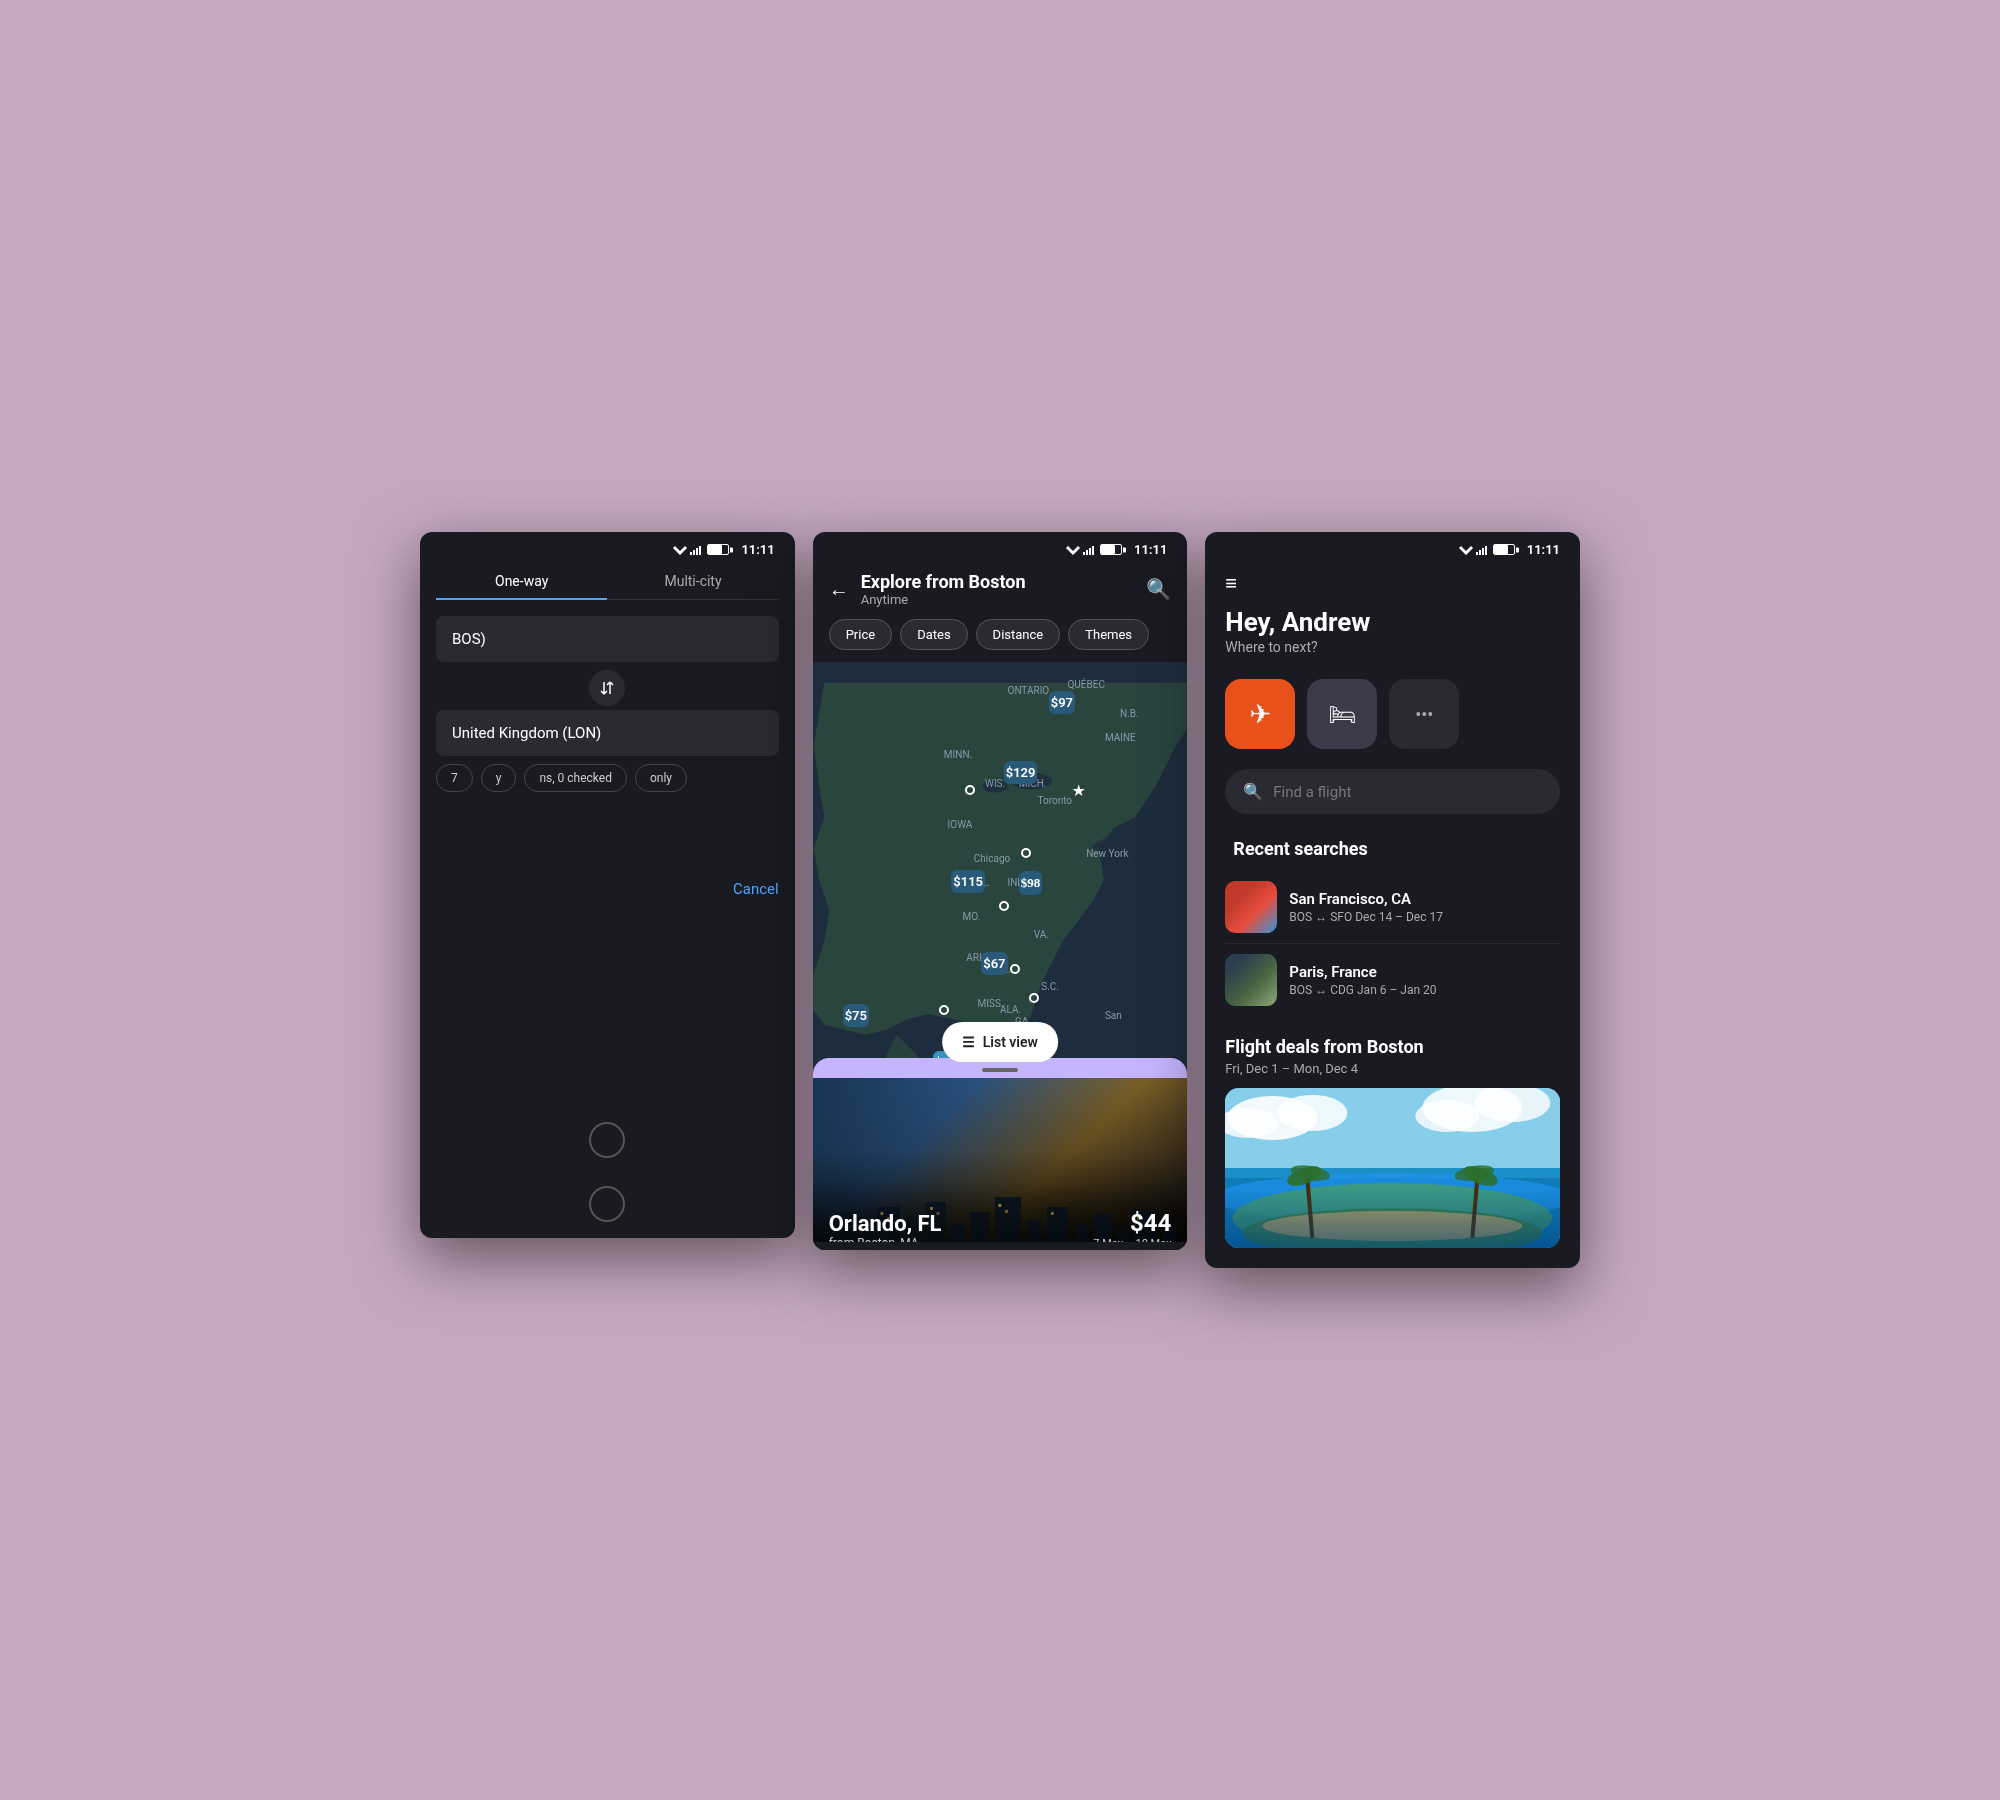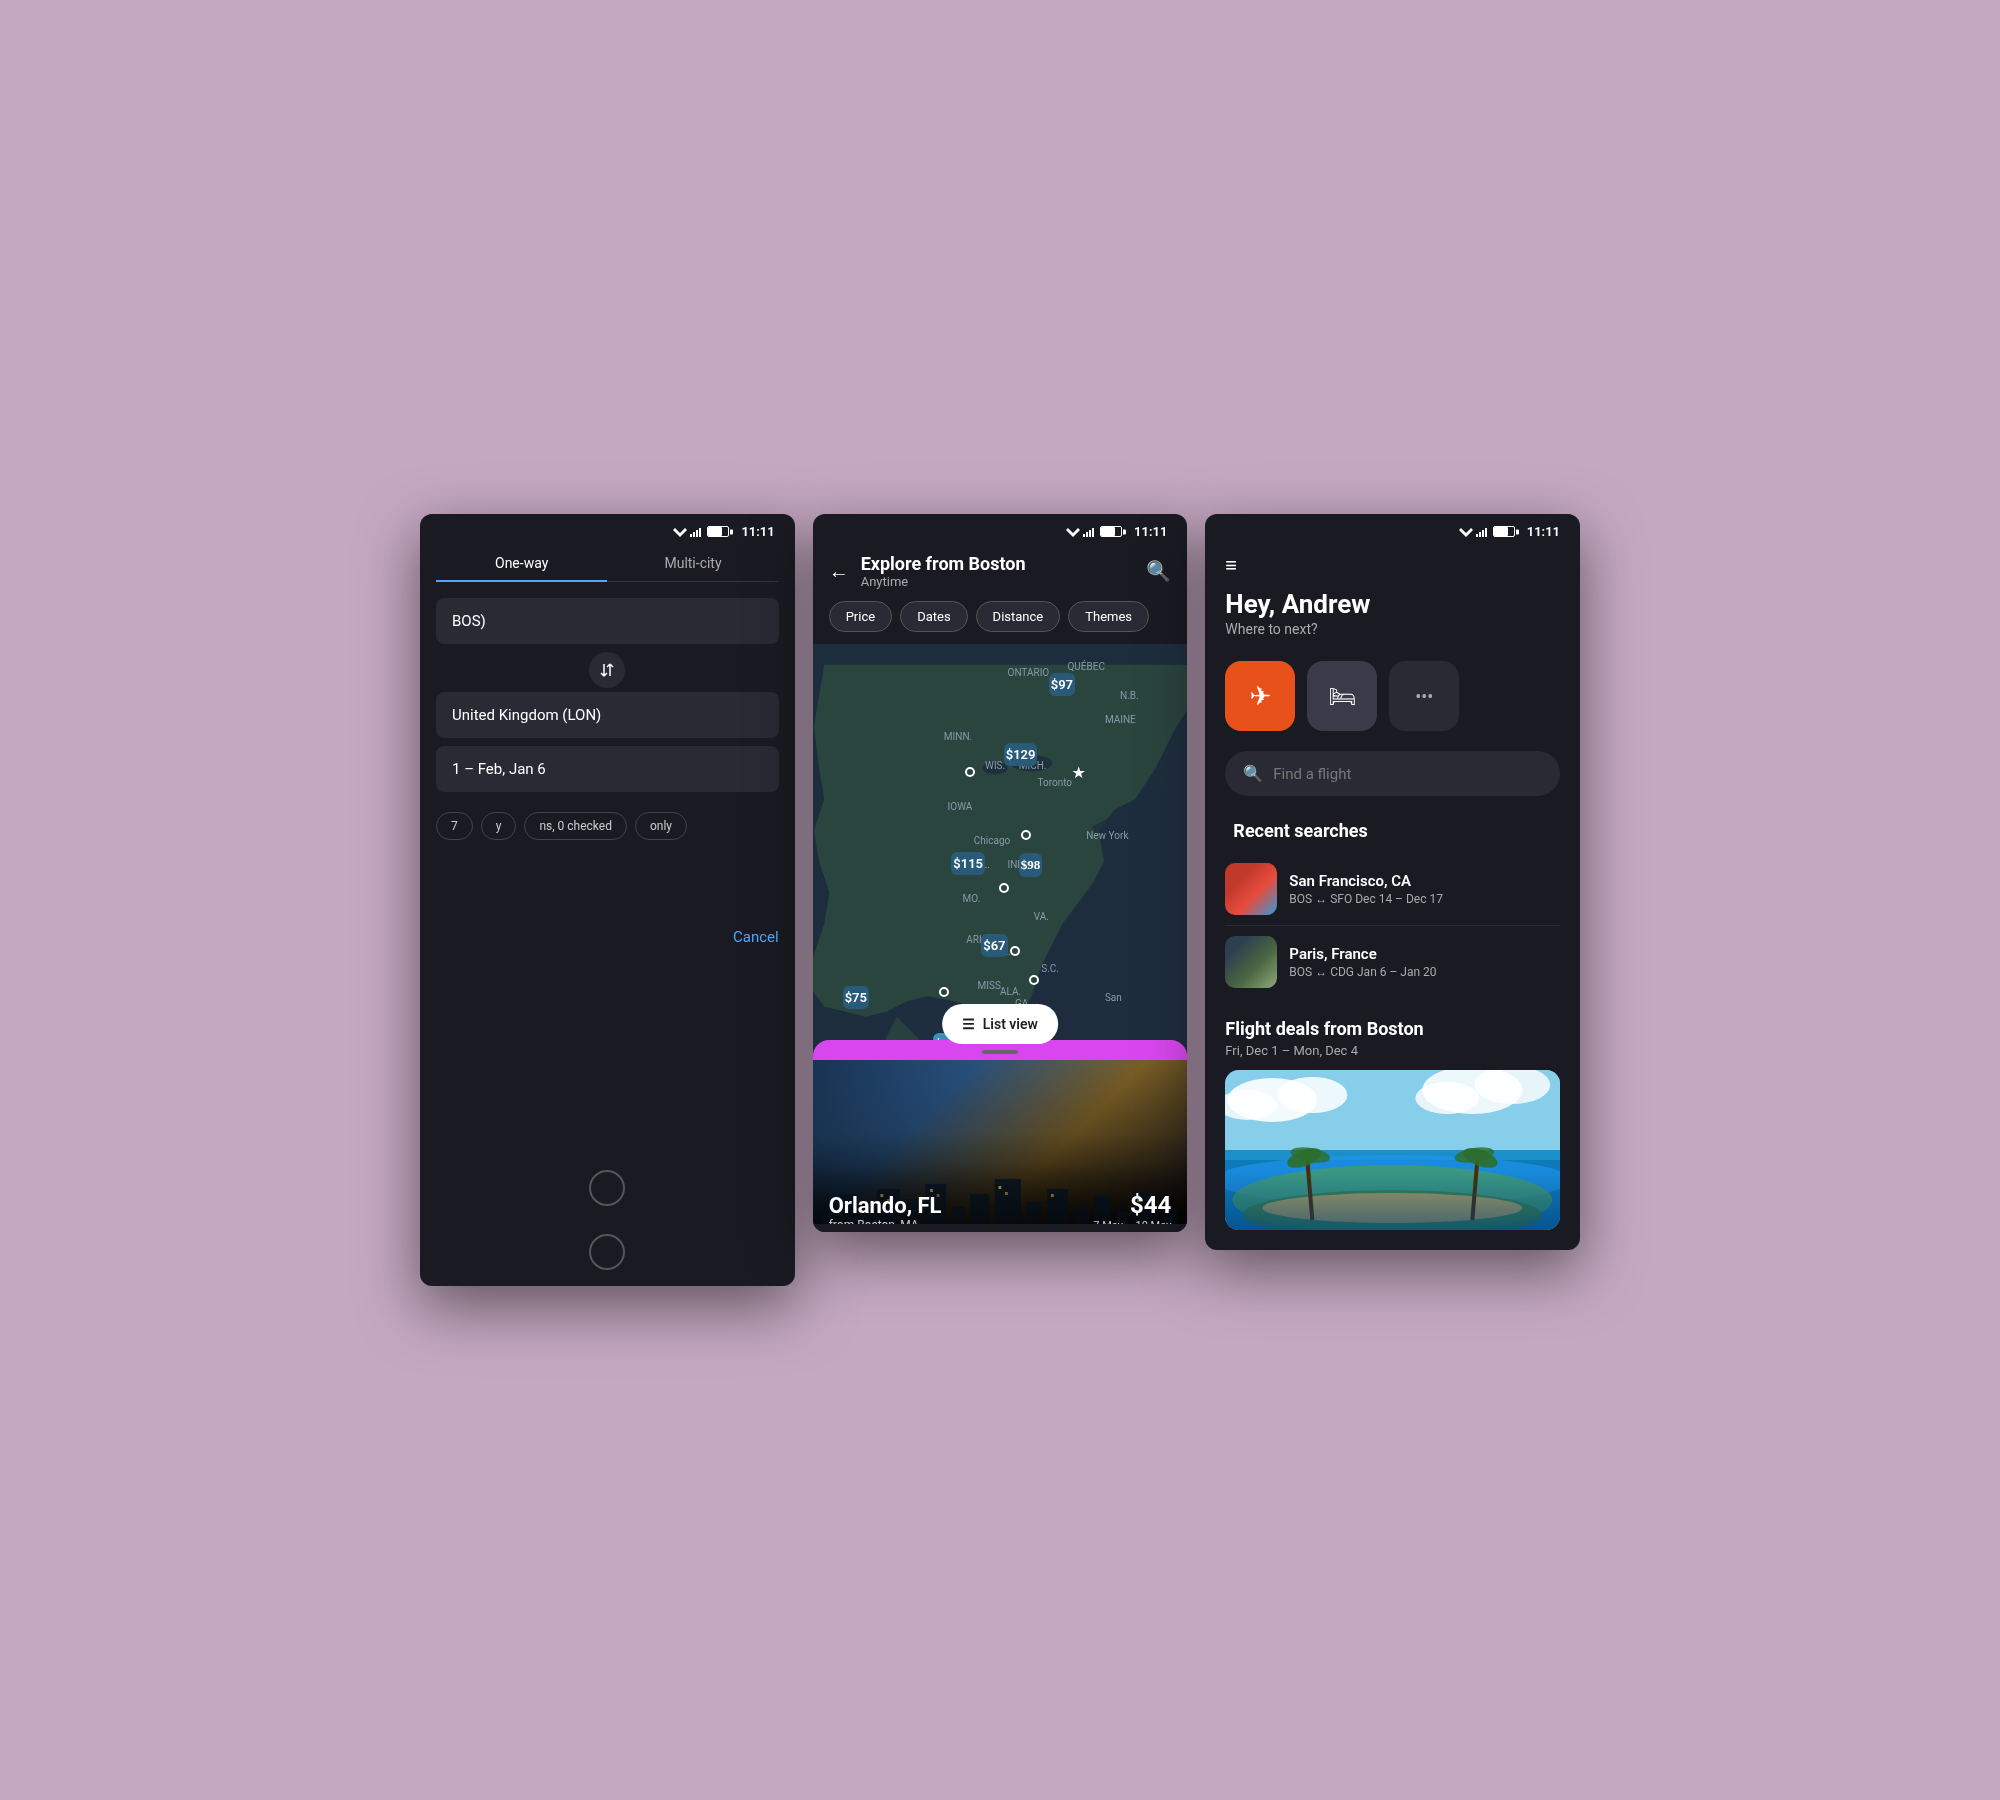--- a/index.html
+++ b/index.html
@@ -320,21 +320,21 @@
       z-index: 10;
     }
 
     .destination-card {
       position: absolute;
       bottom: 0;
       left: 0; right: 0;
       height: 184px;
       border-radius: 16px 16px 0 0;
       overflow: hidden;
-      background: #d946ef;
+      background: #c4b5fd;
     }
 
     .dest-img {
       width: 100%;
       height: 100%;
       background: linear-gradient(to bottom, 
         rgba(0,0,0,0.1) 0%, 
         rgba(0,0,0,0.6) 100%),
         linear-gradient(135deg, #1a3a5c 0%, #2d5a8c 30%, #8a6a2a 60%, #1a1a22 100%);
       position: relative;
@@ -604,23 +604,20 @@
     <div class="swap-btn">
       <svg width="18" height="18" viewBox="0 0 18 18" fill="white">
         <path d="M6 3L6 15M6 15L3 12M6 15L9 12M12 15L12 3M12 3L9 6M12 3L15 6" stroke="white" stroke-width="1.5" fill="none"></path>
       </svg>
     </div>
 
     <div class="search-field">
       <span>United Kingdom (LON)</span>
     </div>
 
-    <div class="date-field">
-      <span>1 – Feb, Jan 6</span>
-    </div>
 
     <div class="options-row">
       <div class="option-chip">
         <span>7</span>
       </div>
       <div class="option-chip">
         <span>y</span>
       </div>
       <div class="option-chip">
         <span>ns, 0 checked</span>

